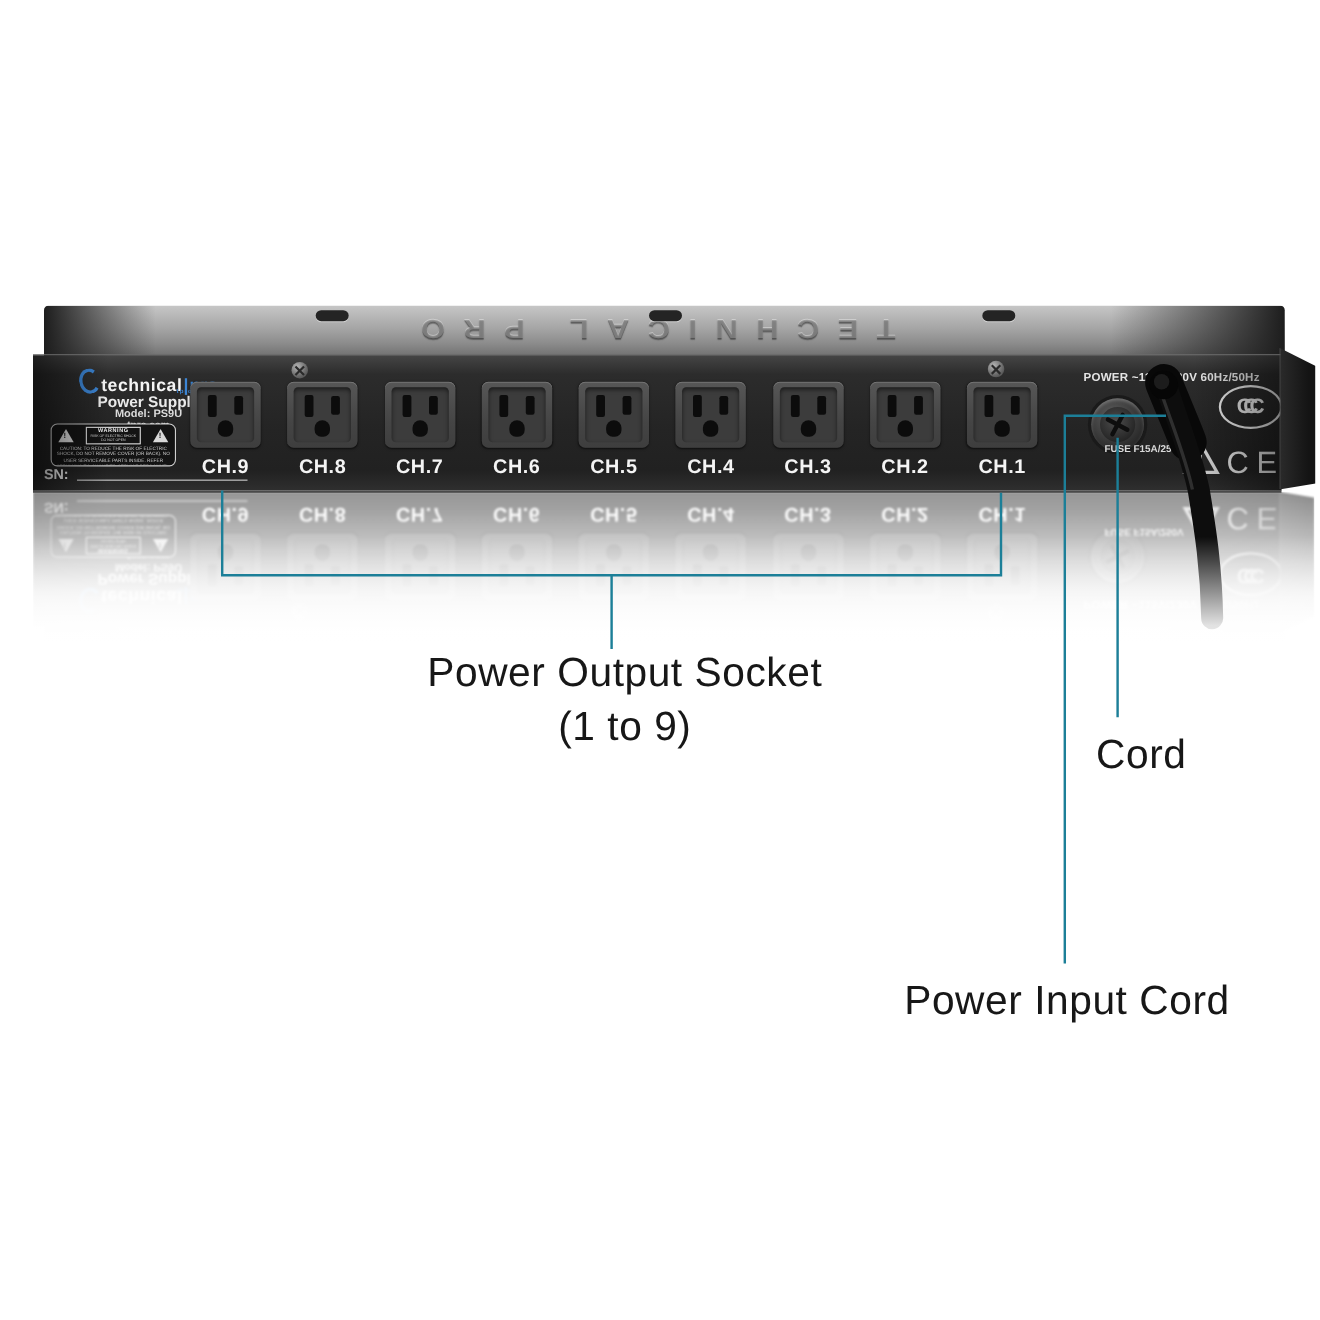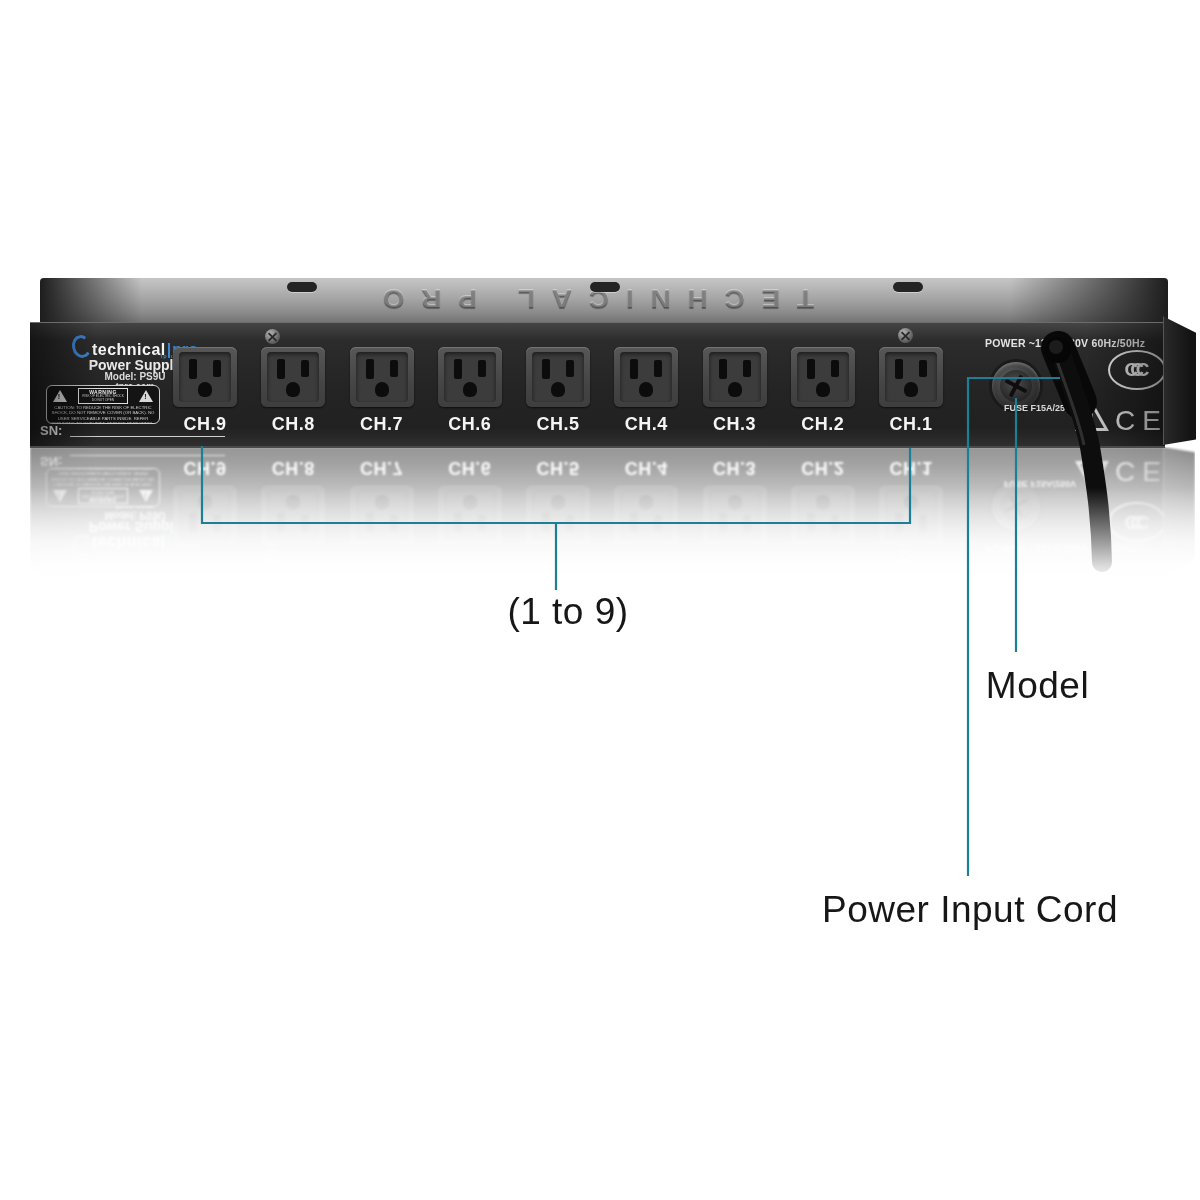--- a/index.html
+++ b/index.html
@@ -462,18 +462,19 @@
   <div class="fade-overlay"></div>
 
   <svg class="callout-svg" width="1200" height="1200">
     <path d="M202 446 L202 523 L910 523 L910 448" stroke="#1c7f98" stroke-width="2.2" fill="none"></path>
     <path d="M556 523 L556 590" stroke="#1c7f98" stroke-width="2.2" fill="none"></path>
     <path d="M1016 398 L1016 652" stroke="#1c7f98" stroke-width="2.2" fill="none"></path>
     <path d="M1060 378 L968 378 L968 876" stroke="#1c7f98" stroke-width="2.2" fill="none"></path>
   </svg>
 
   <div class="anno anno-sockets">
+    <div>Power Output Socket</div>
     <div>(1 to 9)</div>
   </div>
-  <div class="anno anno-fuse">Model</div>
+  <div class="anno anno-fuse">Cord</div>
   <div class="anno anno-cord">Power Input Cord</div>
 
 </div>
 
 </body></html>

